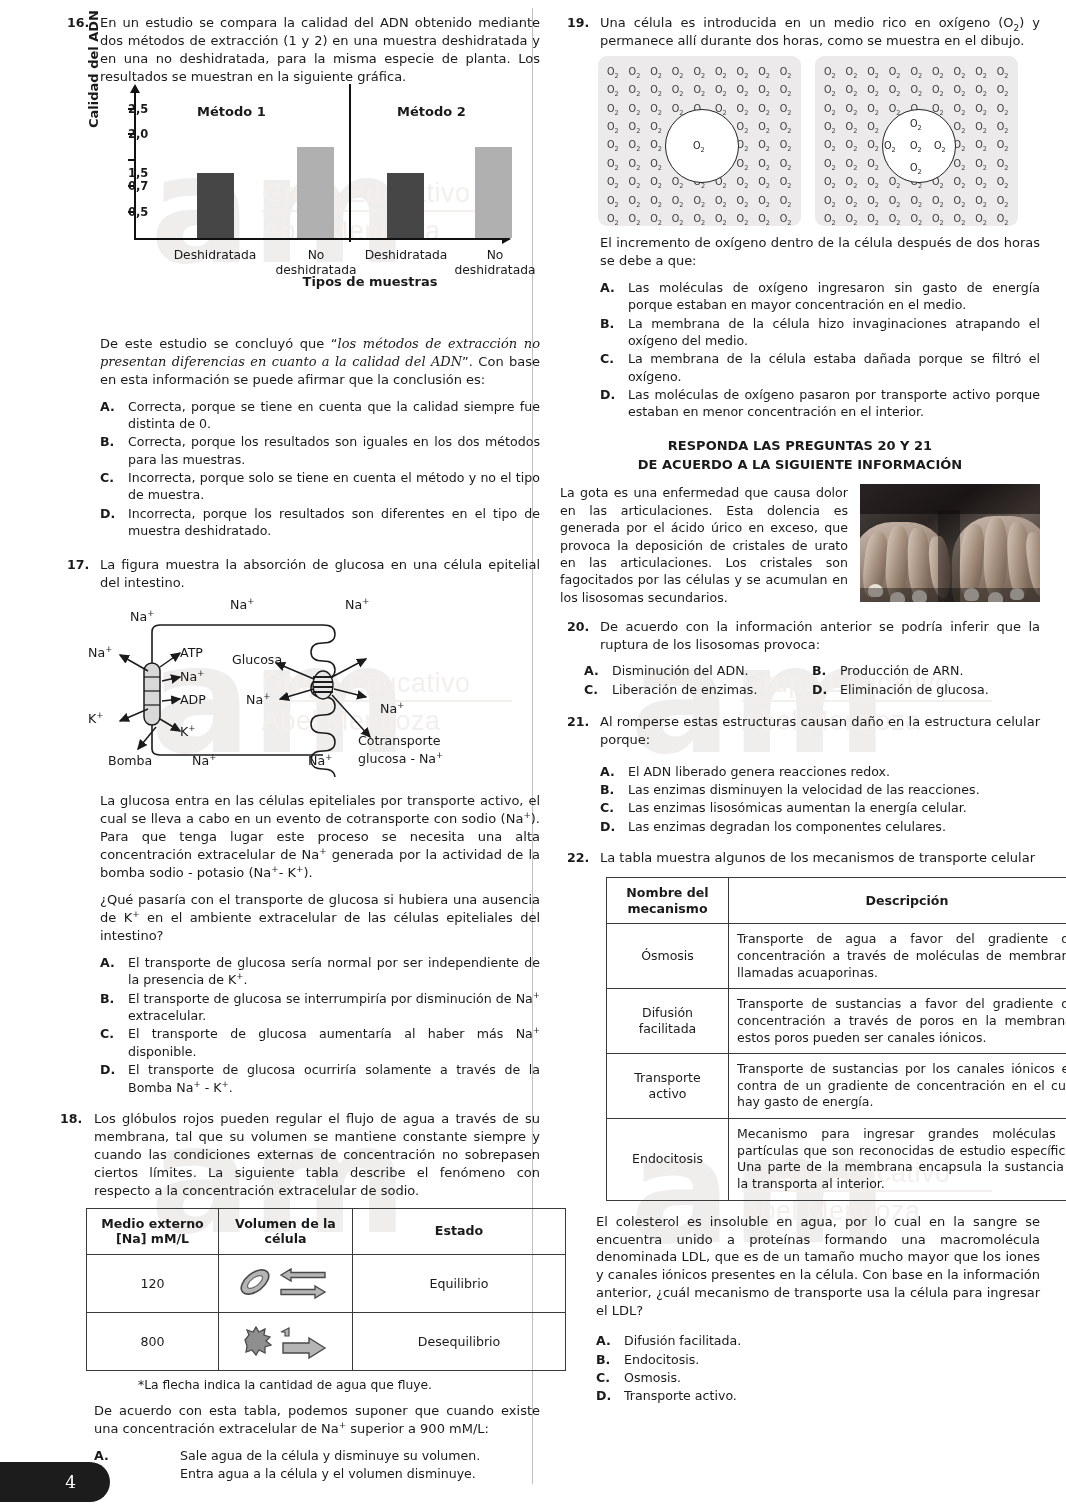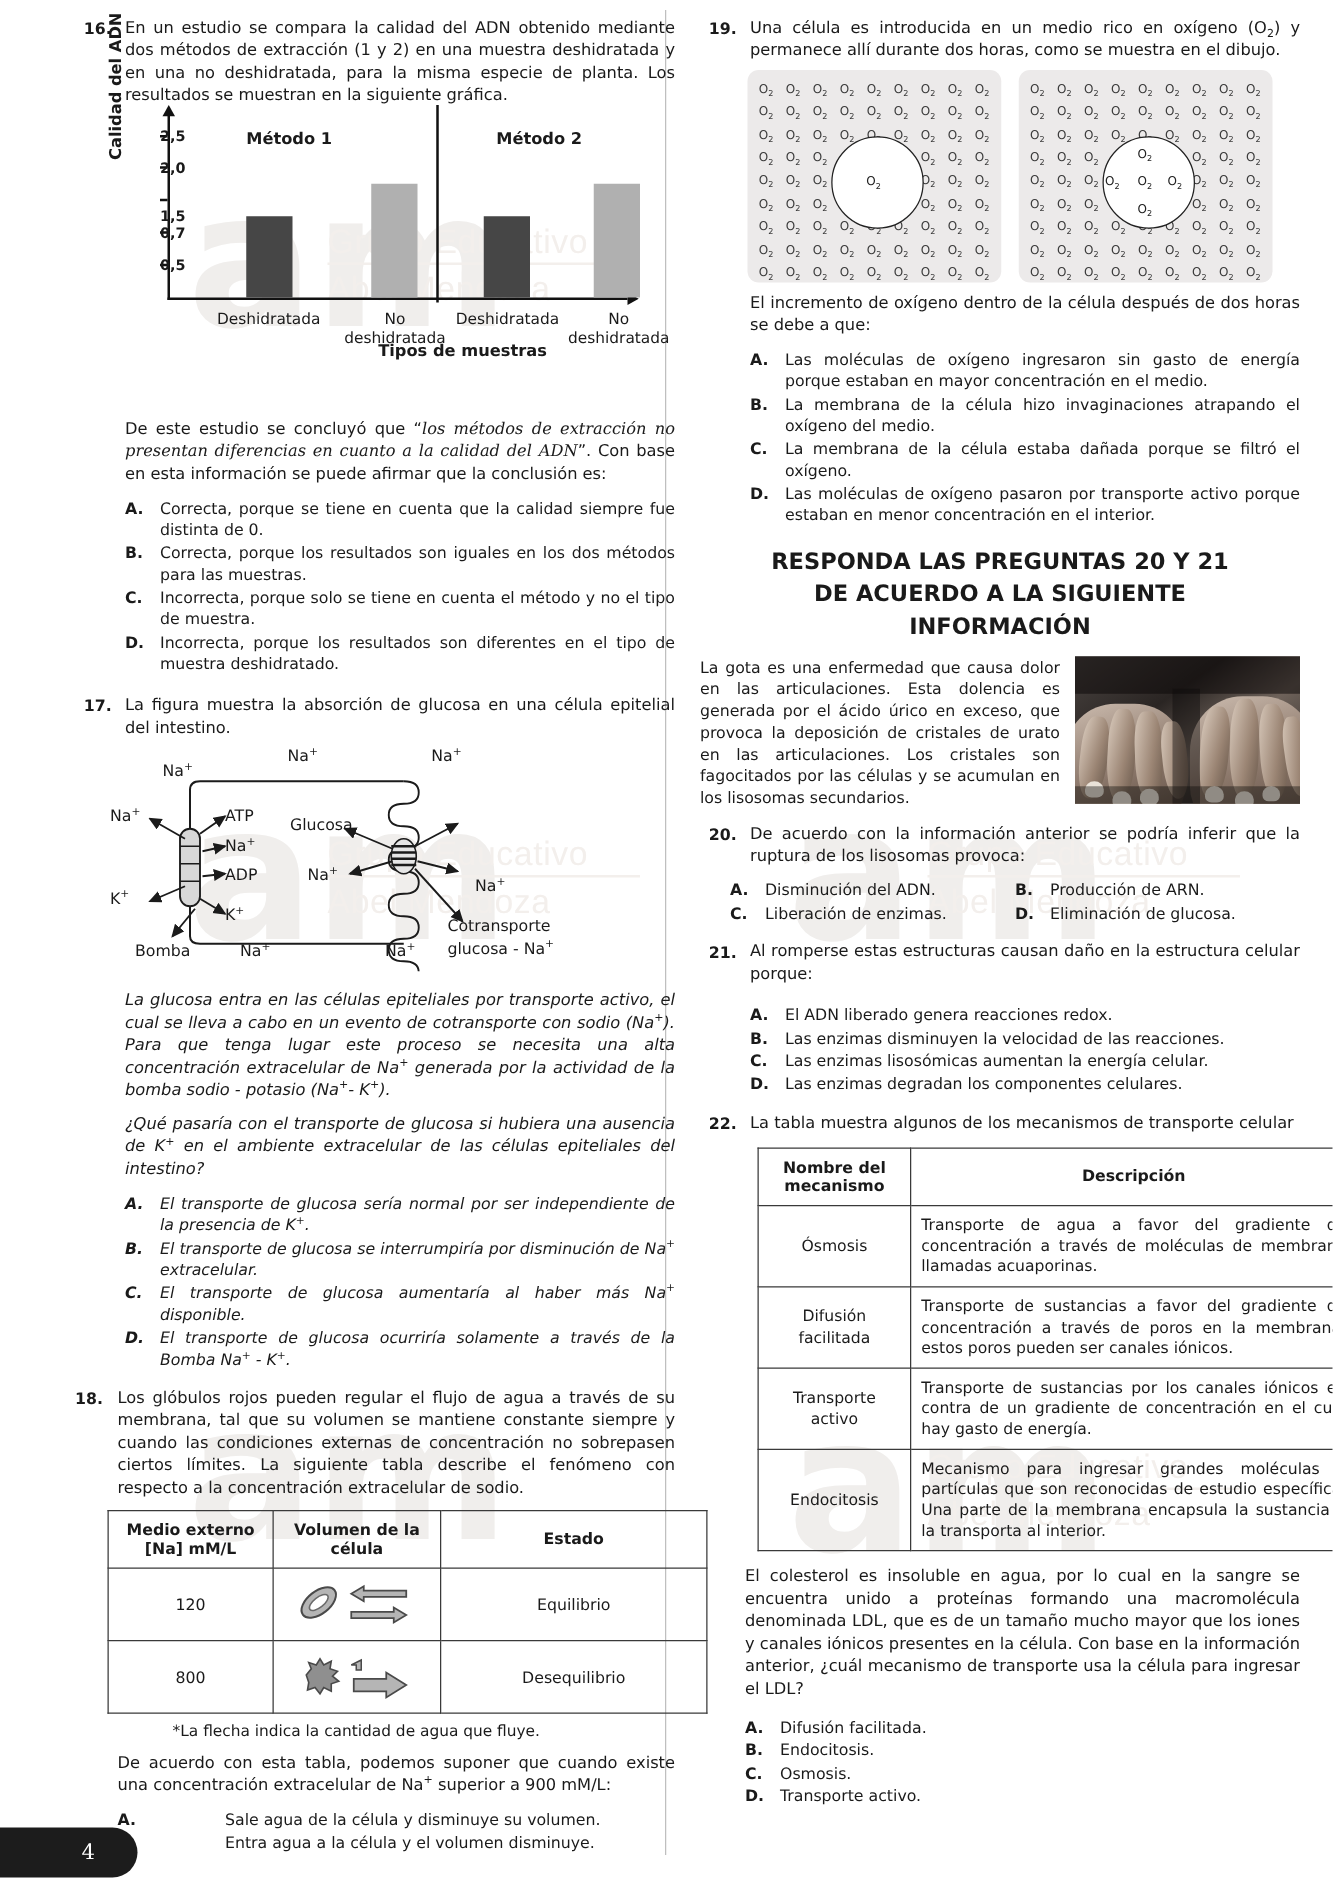--- a/index.html
+++ b/index.html
@@ -104,21 +104,21 @@
     position:absolute; border:1.6px solid #222; border-radius:50%;
     background:#fff; z-index:3;
   }
   .o2-ch {
     position:absolute; font-size:9.6px; color:#3b3b3b; white-space:nowrap;
     font-family:"DejaVu Sans", sans-serif;
   }
   .o2-in { position:absolute; font-size:9.6px; color:#222; z-index:4; white-space:nowrap; }
 
   
-  .sec-head { text-align:center; font-weight:bold; font-size:18px; line-height:1.45; margin:16px 0 10px 0; }
+  .sec-head { text-align:center; font-weight:bold; font-size:13px; line-height:1.45; margin:16px 0 10px 0; }
 
   
   .gota { display:flex; gap:12px; margin-bottom:12px; }
   .gota .gtxt { flex:1; font-size:12.6px; line-height:1.38; text-align:justify; }
   .photo {
     width:180px; height:118px; flex:0 0 180px; position:relative; overflow:hidden;
     background:linear-gradient(145deg,#4a4441 0%,#2a2523 35%,#6e625a 60%,#1c1917 100%);
   }
   .photo .hand {
     position:absolute; background:linear-gradient(160deg,#cdbdb0,#8a7669 55%,#5a4a40);
@@ -318,21 +318,21 @@
         <div class="dg-lbl" style="left:28px; top:156px;">Bomba</div>
         <div class="dg-lbl" style="left:112px; top:156px;">Na<sup>+</sup></div>
         <div class="dg-lbl" style="left:228px; top:156px;">Na<sup>+</sup></div>
         <div class="dg-lbl" style="left:152px; top:55px;">Glucosa</div>
         <div class="dg-lbl" style="left:166px; top:95px;">Na<sup>+</sup></div>
         <div class="dg-lbl" style="left:300px; top:104px;">Na<sup>+</sup></div>
         <div class="dg-lbl" style="left:278px; top:136px;">Cotransporte</div>
         <div class="dg-lbl" style="left:278px; top:154px;">glucosa - Na<sup>+</sup></div>
       </div>
 
-      <div style="margin-left:40px; margin-top:15px;font-style:italic;">
+      <div style="margin-left:40px; margin-top:15px;">
         <p class="t">La glucosa entra en las células epiteliales por transporte activo, el cual se lleva a cabo en un evento de cotransporte con sodio (Na<sup>+</sup>). Para que tenga lugar este proceso se necesita una alta concentración extracelular de Na<sup>+</sup> generada por la actividad de la bomba sodio - potasio (Na<sup>+</sup>- K<sup>+</sup>).</p>
         <p class="t">¿Qué pasaría con el transporte de glucosa si hubiera una ausencia de K<sup>+</sup> en el ambiente extracelular de las células epiteliales del intestino?</p>
         <div class="opts">
           <div class="opt">
             <div class="lt">A.</div>
             <div class="tx">El transporte de glucosa sería normal por ser independiente de la presencia de K<sup>+</sup>.</div>
           </div>
           <div class="opt">
             <div class="lt">B.</div>
             <div class="tx">El transporte de glucosa se interrumpiría por disminución de Na<sup>+</sup> extracelular.</div>

